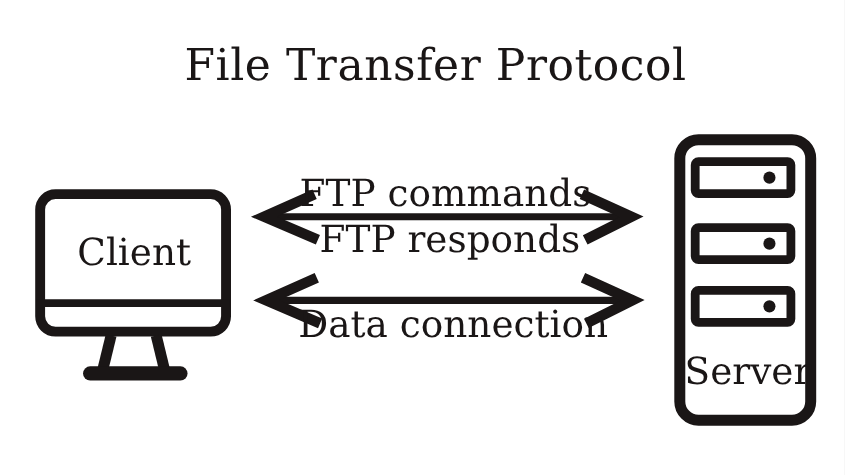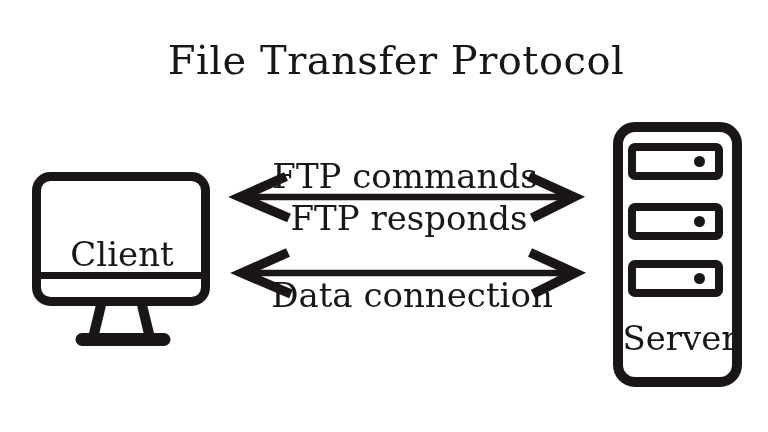--- a/index.html
+++ b/index.html
@@ -24,21 +24,21 @@
   }
   .lbl {
     font-size: 34px;
     line-height: 1;
     text-align: center;
     white-space: nowrap;
   }
   .lbl-ftp-commands   { left: 255px; top: 159px; width: 300px; }
   .lbl-ftp-responds   { left: 259px; top: 201px; width: 300px; }
   .lbl-data-connection{ left: 262px; top: 278px; width: 300px; }
-  .lbl-client { left: 22px;  top: 213px; width: 200px; margin-top: 24px; }
+  .lbl-client { left: 22px;  top: 213px; width: 200px; }
   .lbl-server { left: 580px; top: 321px; width: 200px; }
   svg { display: block; }
   .stroke { stroke: var(--ink); fill: none; }
   .fill   { fill: var(--ink); }
 </style>
 </head>
 <body>
 
 <div class="canvas">
 

